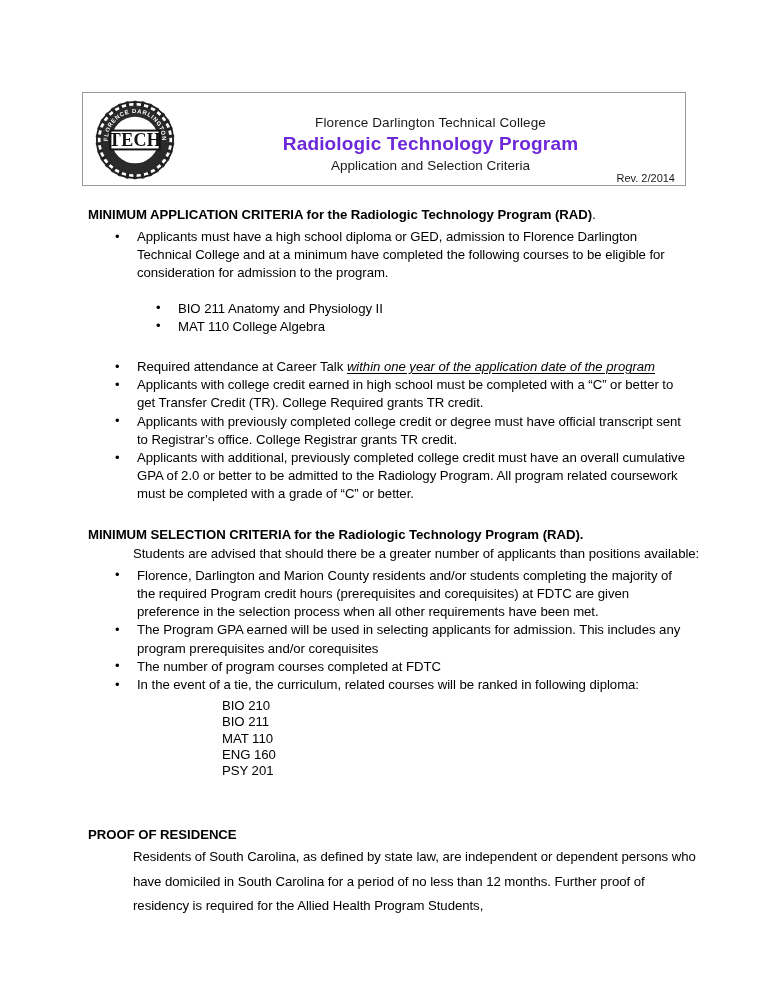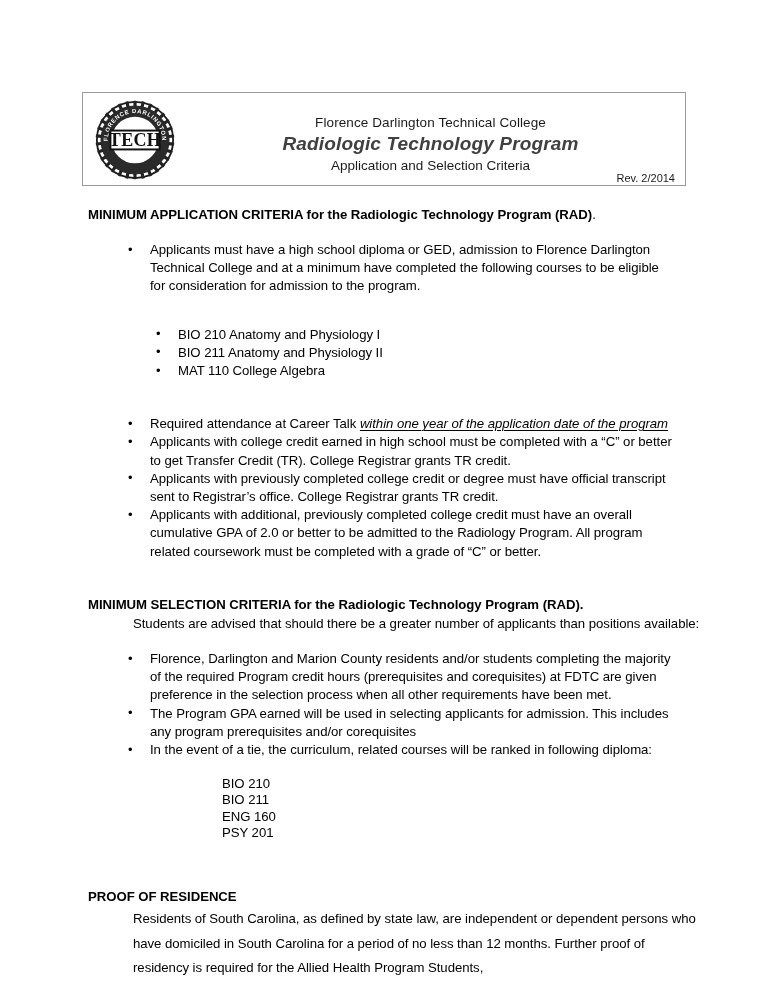--- a/index.html
+++ b/index.html
@@ -54,22 +54,21 @@
     line-height: 17px;
     color: #1a1a1a;
     letter-spacing: 0.1px;
     margin-top: 12px;
   }
   .hdr-line2 {
     font-size: 19px;
     font-weight: bold;
     line-height: 26px;
     letter-spacing: 0.15px;
-    color: #404040;
-    font-style: italic;
+    color: #6d28d9;
   }
   .hdr-line3 {
     font-size: 13.5px;
     line-height: 18px;
     color: #1a1a1a;
   }
   .hdr-rev {
     position: absolute;
     right: 10px;
     bottom: 0;
@@ -103,21 +102,21 @@
     padding-right: 48px;
     letter-spacing: -0.05px;
   }
   .para.loose {
     line-height: 24.5px;
     padding-right: 62px;
   }
 
   ul.bullets {
     list-style: none;
-    margin: 17px;
+    margin: 4px;
     padding: 0;
   }
   ul.bullets > li {
     position: relative;
     font-size: 13.2px;
     line-height: 18.2px;
     margin: 0;
     padding-left: 133px;
     padding-right: 68px;
     letter-spacing: -0.05px;
@@ -256,49 +255,50 @@
 
     <div class="section-heading"><span>MINIMUM APPLICATION CRITERIA for the Radiologic Technology Program (RAD)</span><span class="nb">.</span></div>
 
     <ul class="bullets">
       <li><span>Applicants must have a high school diploma or GED, admission to Florence Darlington Technical College and at a minimum have completed the following courses to be eligible for consideration for admission to the program.</span></li>
     </ul>
 
     <div class="spacer-sm"></div>
 
     <ul class="sub-bullets">
-      <li><span>BIO 210 Anatomy and Physiology I</span></li>
       <li><span>BIO 211 Anatomy and Physiology II</span></li>
       <li><span>MAT 110 College Algebra</span></li>
     </ul>
 
     <div class="spacer-md"></div>
 
     <ul class="bullets">
       <li><span>Required attendance at Career Talk </span><u class="uline">within one year of the application date of the program</u></li>
-      <li><span>Applicants with college credit earned in high school must be completed with a “C” or better to get Transfer Credit (TR). College Registrar grants TR credit.</span></li>
+      <li><span>Applicants with college credit earned in high school must be completed with a “C” or better to get Transfer Credit (TR). College Required grants TR credit.</span></li>
       <li><span>Applicants with previously completed college credit or degree must have official transcript sent to Registrar’s office. College Registrar grants TR credit.</span></li>
       <li><span>Applicants with additional, previously completed college credit must have an overall cumulative GPA of 2.0 or better to be admitted to the Radiology Program.  All program related coursework must be completed with a grade of “C” or better.</span></li>
     </ul>
 
     <div class="spacer-md"></div>
 
     <div class="section-heading">MINIMUM SELECTION CRITERIA for the Radiologic Technology Program (RAD).</div>
 
     <p class="para">Students are advised that should there be a greater number of applicants than positions available:</p>
 
     <ul class="bullets">
       <li><span>Florence, Darlington and Marion County residents and/or students completing the majority of the required Program credit hours (prerequisites and corequisites) at FDTC are given preference in the selection process when all other requirements have been met.</span></li>
       <li><span>The Program GPA earned will be used in selecting applicants for admission. This includes any program prerequisites and/or corequisites</span></li>
+      <li><span>The number of program courses completed at FDTC</span></li>
       <li><span>In the event of a tie, the curriculum, related courses will be ranked in following diploma:</span></li>
     </ul>
 
     <ul class="seq-list">
       <li><span>BIO 210</span></li>
       <li><span>BIO 211</span></li>
+      <li><span>MAT 110</span></li>
       <li><span>ENG 160</span></li>
       <li><span>PSY 201</span></li>
     </ul>
 
     <div class="spacer-xl"></div>
 
     <div class="section-heading">PROOF OF RESIDENCE</div>
 
     <p class="para loose">Residents of South Carolina, as defined by state law, are independent or dependent persons who have domiciled in South Carolina for a period of no less than 12 months.  Further proof of residency is required for the Allied Health Program Students,</p>
 

